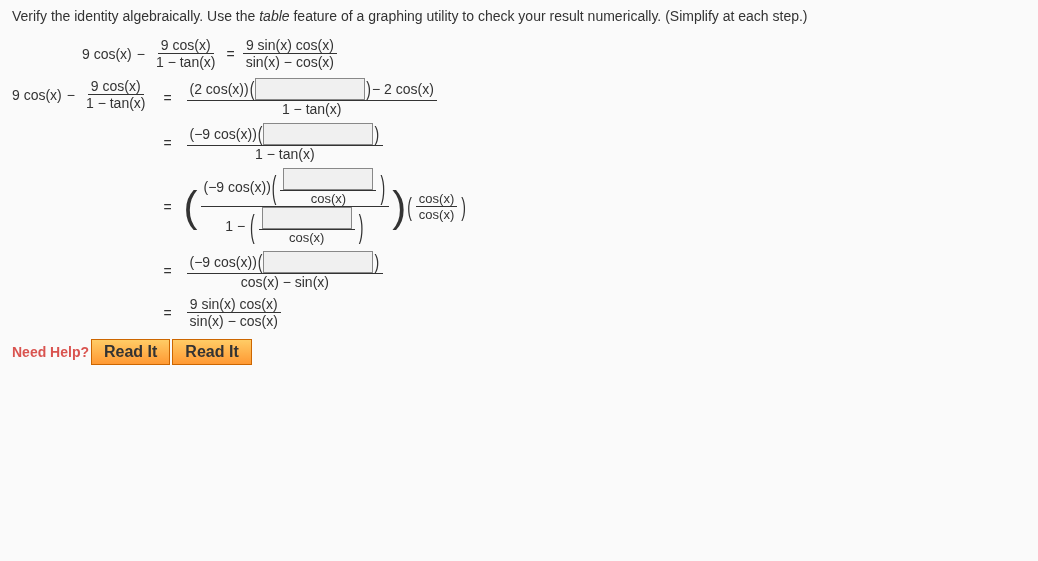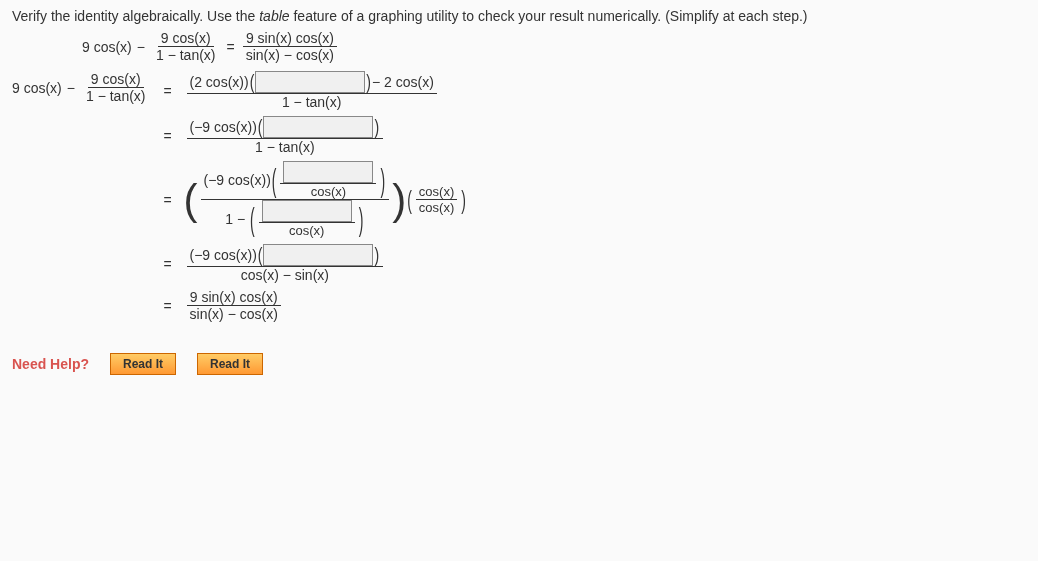--- a/index.html
+++ b/index.html
@@ -5,21 +5,21 @@
     * { box-sizing: border-box; }
     body {
       margin: 0;
       padding: 8px 12px;
       font-family: Arial, Helvetica, sans-serif;
       font-size: 14px;
       color: #333;
       background: #fafafa;
       width: 1038px;
     }
-    .instruction { margin-bottom: 6px; }
+    .instruction { margin-bottom: 13px; }
     .italic { font-style: italic; }
     .mathrow {
       display: flex;
       align-items: center;
       margin-left: 70px;
       margin-bottom: 8px;
       white-space: nowrap;
     }
     .frac {
       display: inline-flex;
@@ -73,32 +73,32 @@
     }
     .eq-align {
       width: 20px;
       text-align:center;
       margin: 0 6px;
       flex-shrink:0;
     }
     .help-row {
       display:flex;
       align-items:center;
-      gap: 21px;
-      margin-top:25px;
+      gap: 2px;
+      margin-top:4px;
     }
     .need-help {
       color: #d9534f;
       font-weight: bold;
     }
     .btn {
       background: linear-gradient(#ffcc66, #ff9933);
       border: 1px solid #cc6600;
       padding: 3px 12px;
-      font-size: 12px;
+      font-size: 16px;
       font-weight: bold;
       color: #333;
       cursor: pointer;
     }
     .cursor-icon {
       position:absolute;
       left: 40px;
       top: 390px;
       font-size:16px;
       transform: rotate(-15deg);

